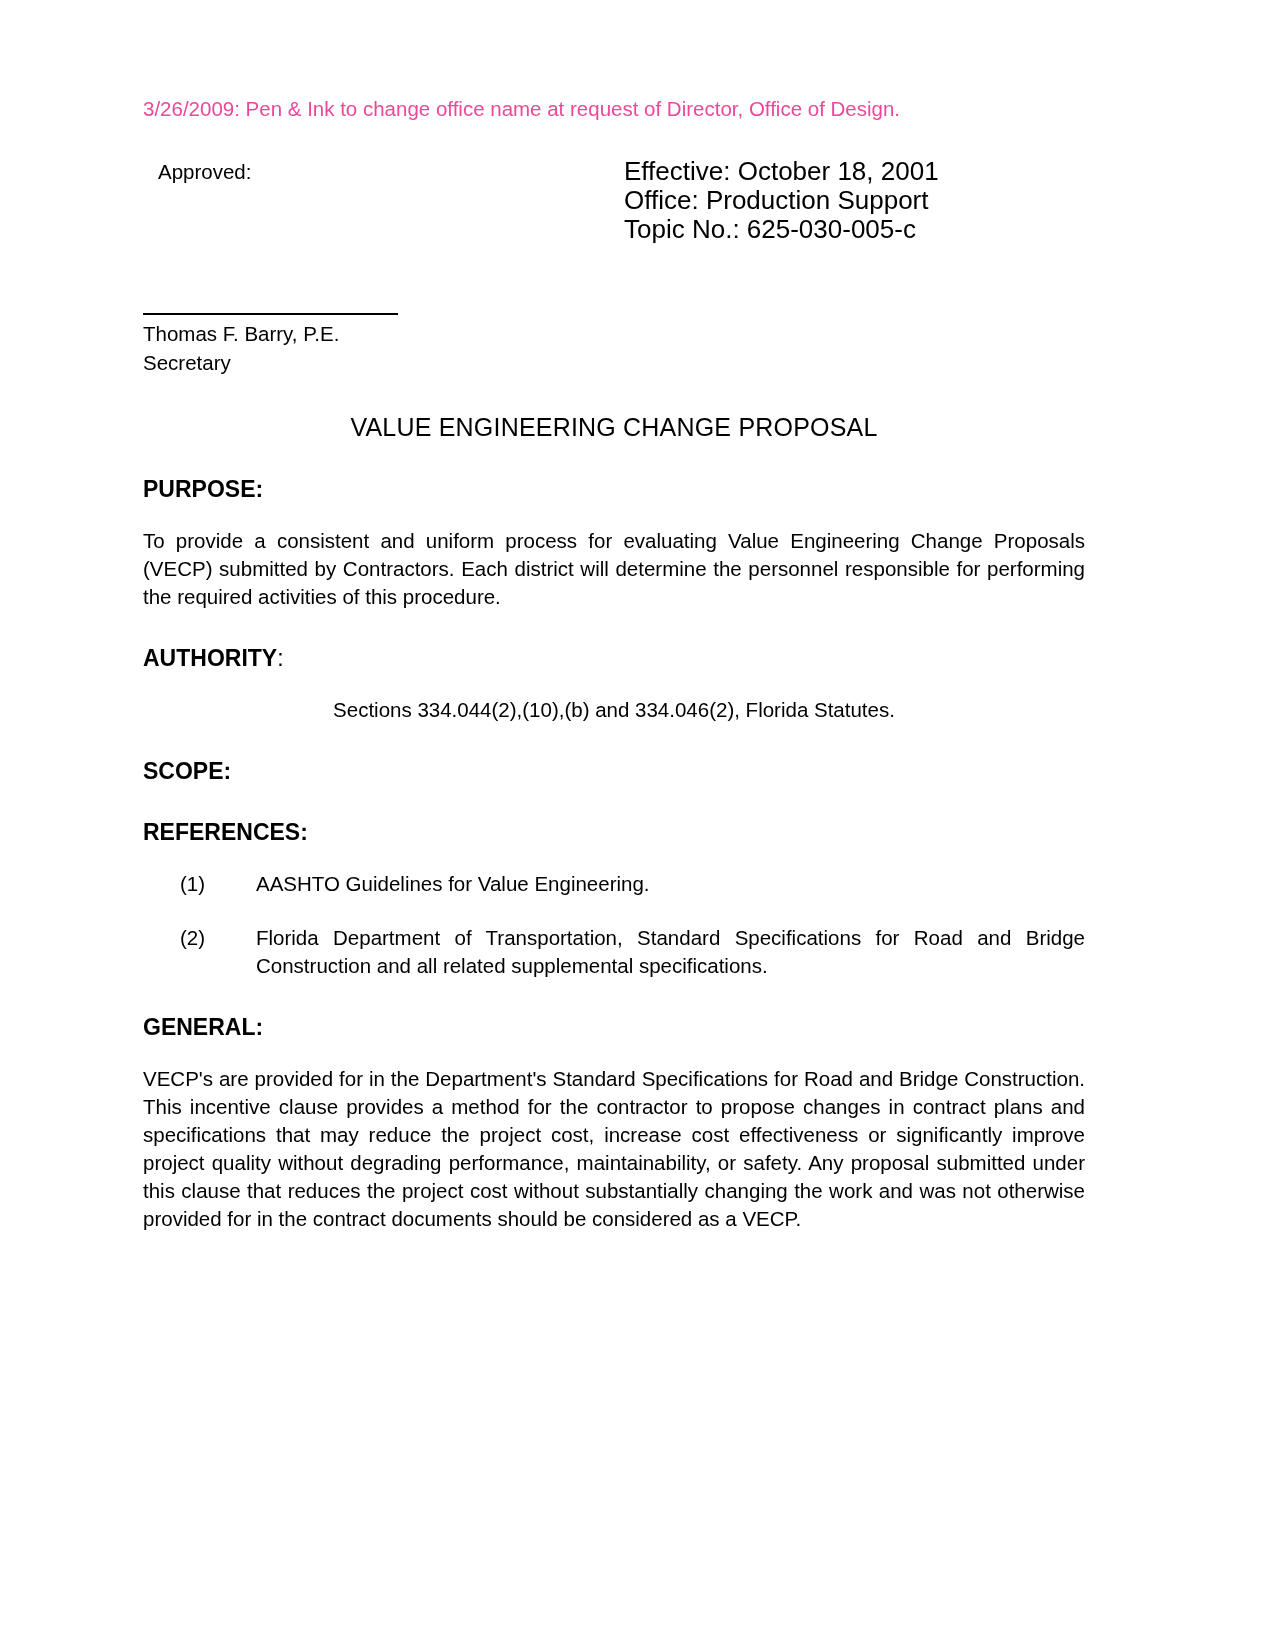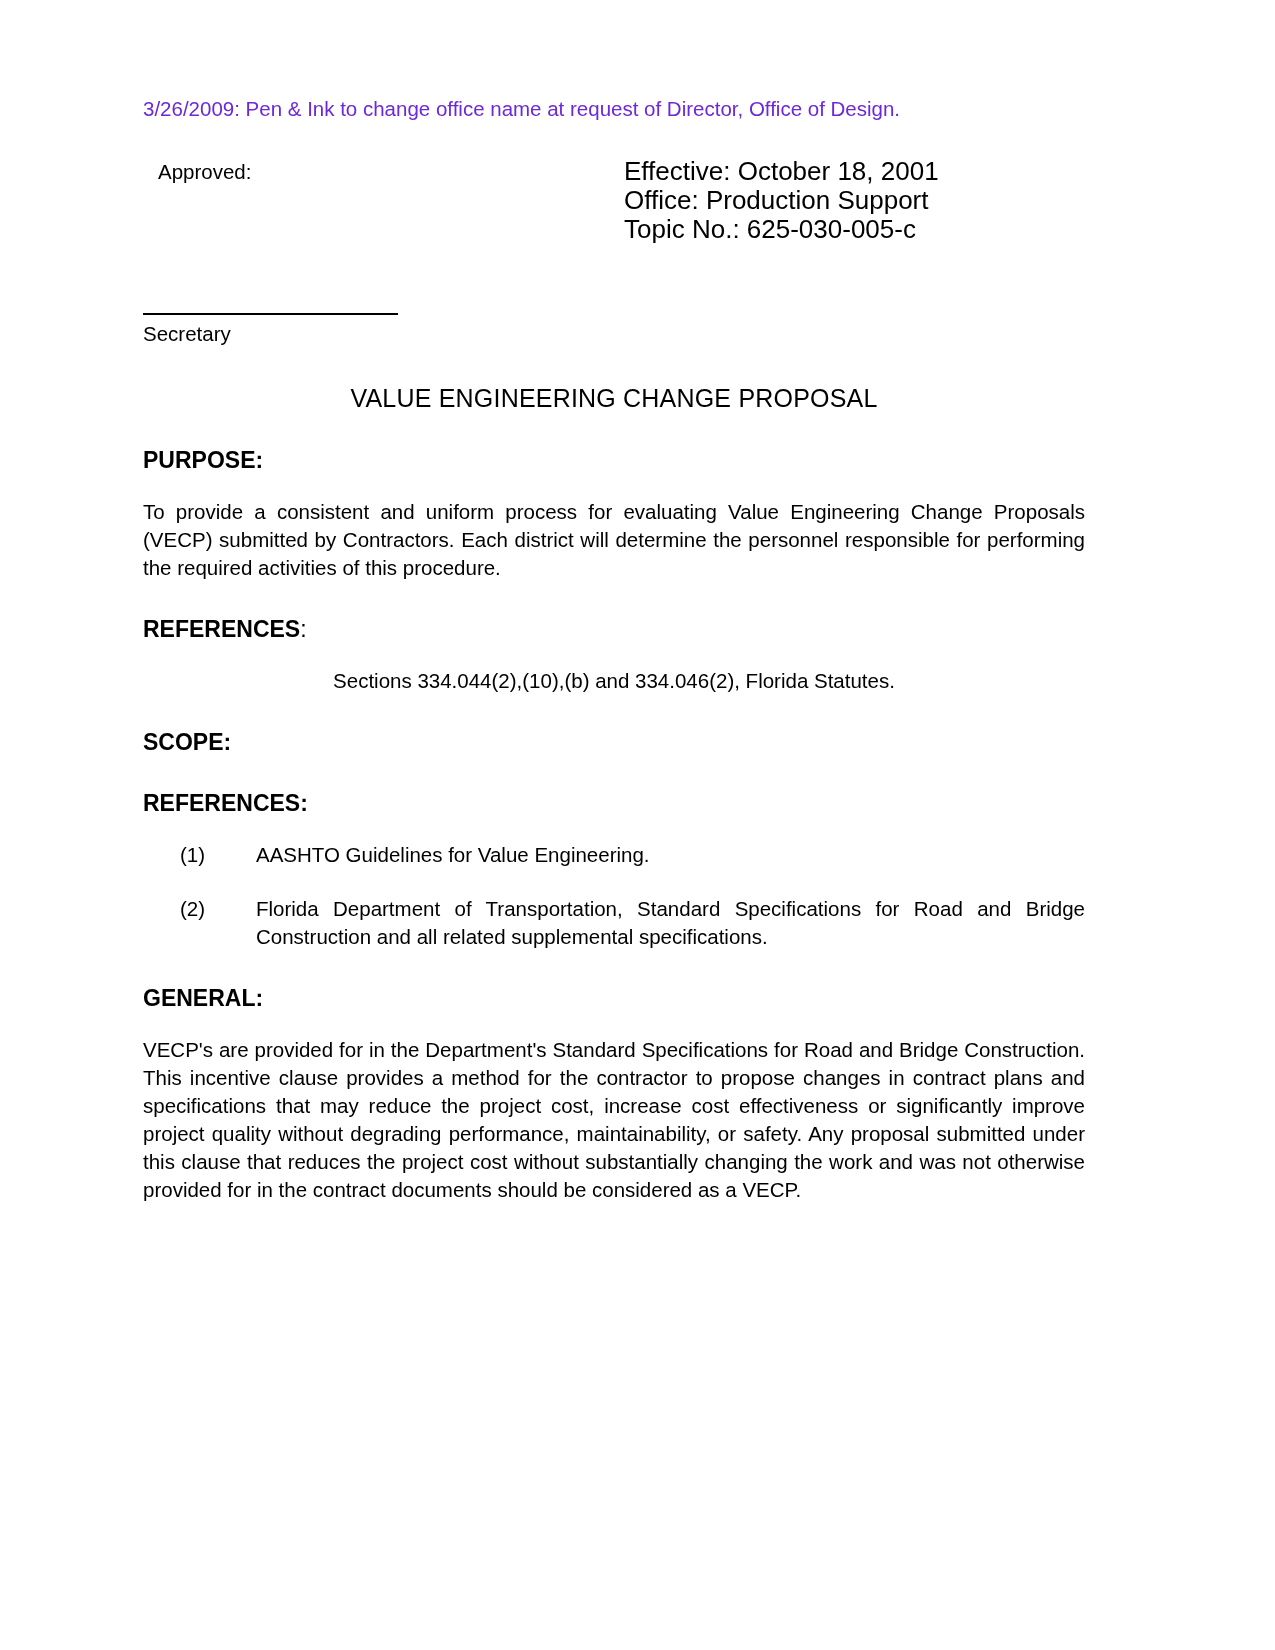--- a/index.html
+++ b/index.html
@@ -14,21 +14,21 @@
   .page {
     position: relative;
     width: 1275px;
     height: 1650px;
     background: #ffffff;
     box-sizing: border-box;
     padding: 96px 190px 0 143px;
     overflow: hidden;
   }
   .notice {
-    color: #6d28d9;
+    color: #ec4899;
     font-size: 20.5px;
     line-height: 1.3;
     margin: 0 0 34px 0;
     white-space: nowrap;
   }
   .approval-block {
     position: relative;
     margin: 0 0 0 0;
     min-height: 108px;
   }
@@ -119,29 +119,30 @@
     <div class="approved-label">Approved:</div>
     <div class="meta-col">
       <div class="meta-line">Effective: October 18, 2001</div>
       <div class="meta-line">Office: Production Support</div>
       <div class="meta-line">Topic No.: 625-030-005-c</div>
     </div>
   </div>
 
   <div class="sig-wrap">
     <div class="sig-rule"></div>
+    <div class="sig-name">Thomas F. Barry, P.E.</div>
     <div class="sig-title">Secretary</div>
   </div>
 
   <h1 class="doc-title">VALUE ENGINEERING CHANGE PROPOSAL</h1>
 
   <h2 class="section-head">PURPOSE:</h2>
   <p class="body-text">To provide a consistent and uniform process for evaluating Value Engineering Change Proposals (VECP) submitted by Contractors. Each district will determine the personnel responsible for performing the required activities of this procedure.</p>
 
-  <h2 class="section-head"><span>REFERENCES</span><span class="plain-colon">:</span></h2>
+  <h2 class="section-head"><span>AUTHORITY</span><span class="plain-colon">:</span></h2>
   <p class="body-text nojustify">Sections 334.044(2),(10),(b) and 334.046(2), Florida Statutes.</p>
 
   <h2 class="section-head">SCOPE:</h2>
 
   <h2 class="section-head">REFERENCES:</h2>
   <div class="ref-list">
     <div class="ref-item">
       <span class="ref-num">(1)</span>
       <span>AASHTO Guidelines for Value Engineering.</span>
     </div>

